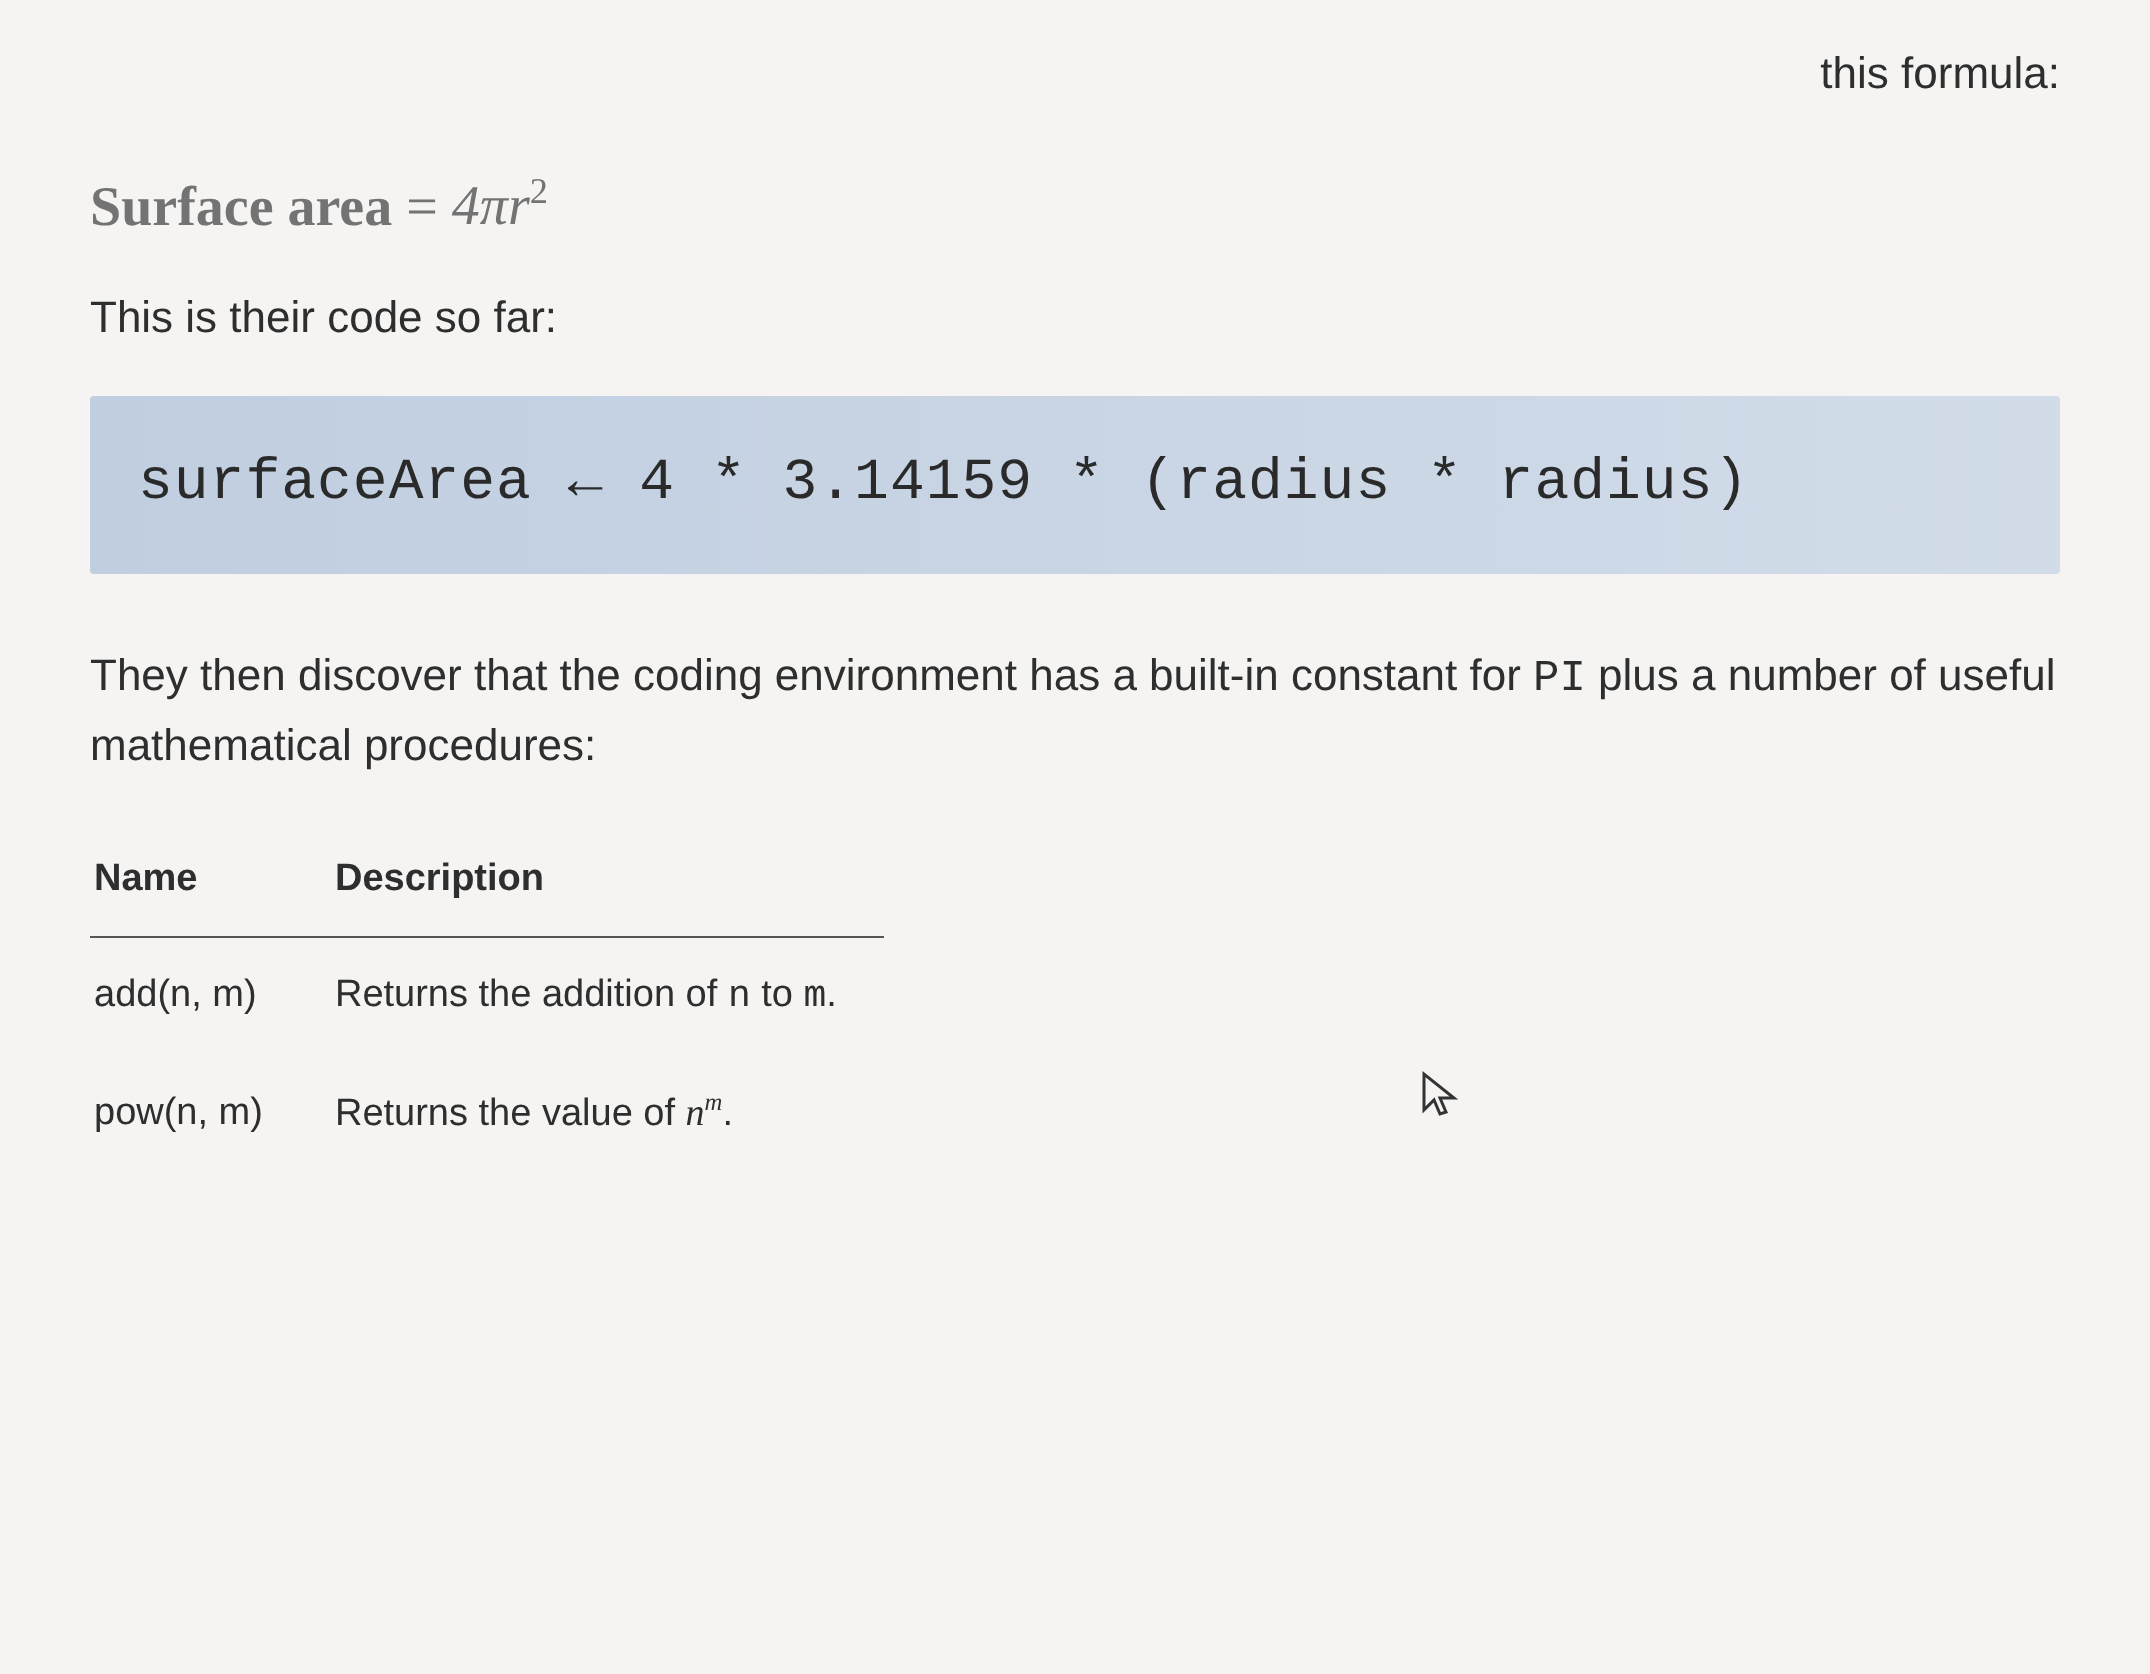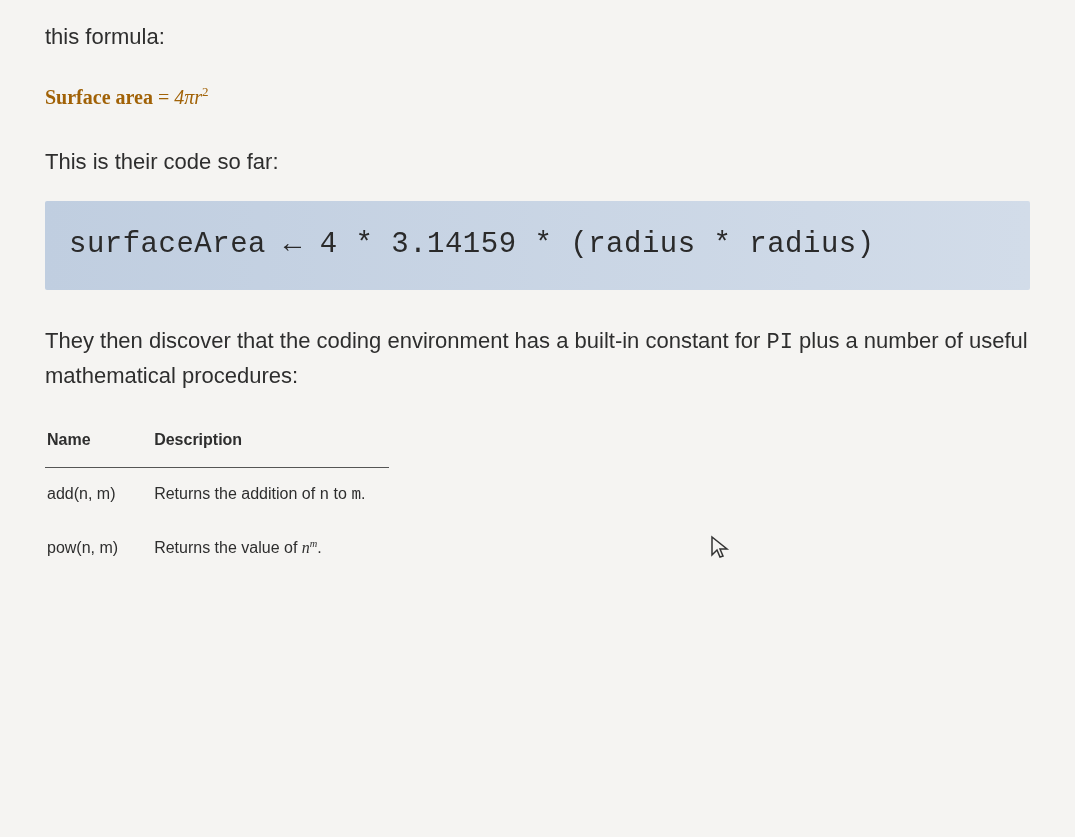--- a/index.html
+++ b/index.html
@@ -12,26 +12,27 @@
       background: #f5f4f2;
       color: #2e2e2e;
       padding: 20px 45px 40px 45px;
       width: 1075px;
       height: 837px;
       font-size: 22px;
       line-height: 1.55;
     }
     .intro-line {
       margin-bottom: 28px;
+      text-align: right;
     }
     .formula-line {
       font-family: "Times New Roman", Times, serif;
-      font-size: 20px;
-      margin-bottom: 32px;
-      color: #a16207;
+      font-size: 28px;
+      margin-bottom: 16px;
+      color: #737373;
     }
     .formula-line .label {
       font-weight: bold;
     }
     .formula-line .rhs {
       font-style: italic;
     }
     .sup {
       font-size: 0.65em;
       vertical-align: super;
@@ -53,21 +54,21 @@
     }
     .discover-para {
       margin-bottom: 28px;
       line-height: 1.5;
     }
     .mono-inline {
       font-family: "Consolas", "Courier New", monospace;
     }
     .proc-table {
       border-collapse: collapse;
-      font-size: 16px;
+      font-size: 19px;
     }
     .proc-table th {
       text-align: left;
       font-weight: 600;
       padding: 8px 24px 14px 2px;
       border-bottom: 1px solid #555;
       color: #2e2e2e;
     }
     .proc-table td {
       padding: 14px 24px 14px 2px;

